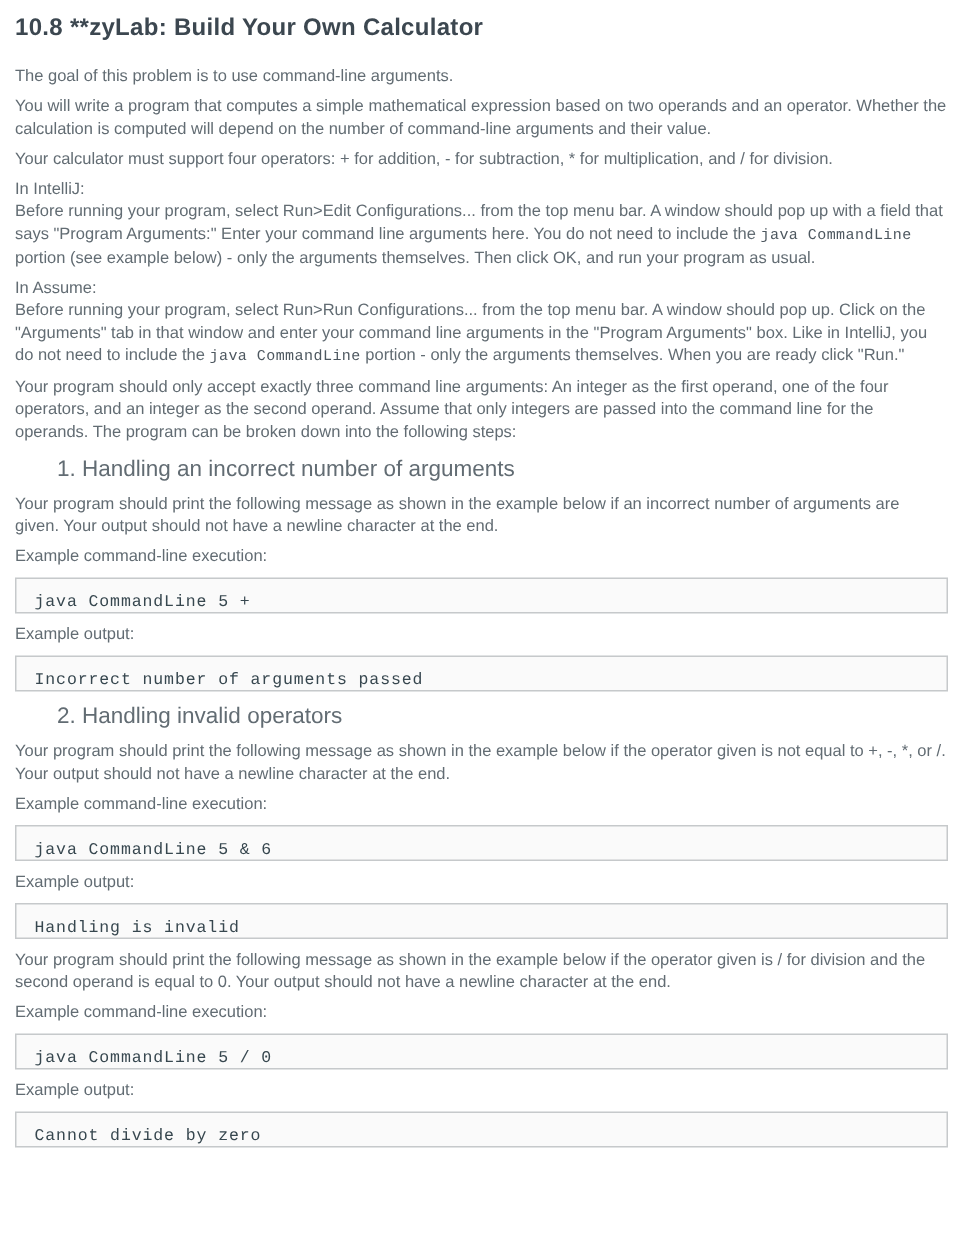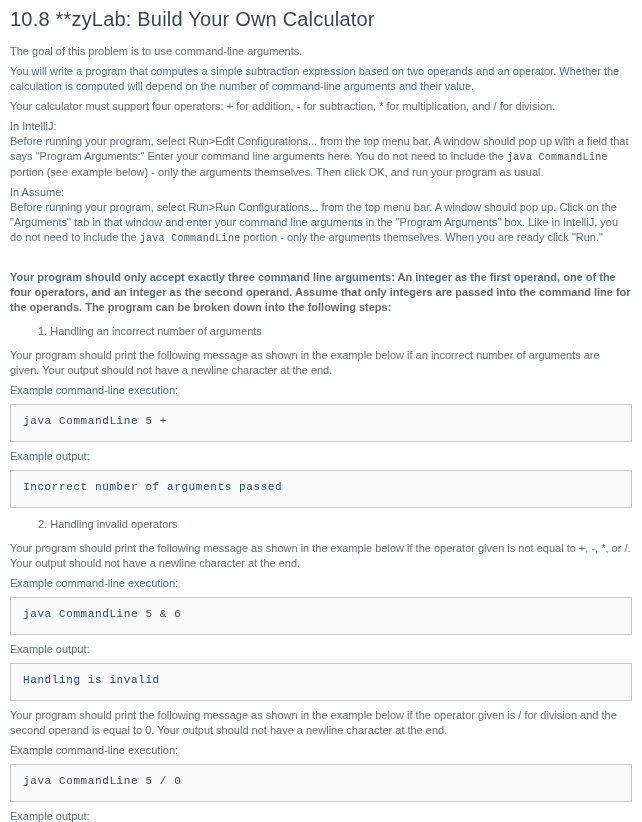--- a/index.html
+++ b/index.html
@@ -13,73 +13,73 @@
     font-family: "Liberation Sans", "DejaVu Sans", sans-serif;
     color: #626c73;
   }
   .page {
     width: 642px;
     min-height: 822px;
     padding: 6px 10px 4px 10px;
     overflow: hidden;
   }
   h1.page-title {
-    font-size: 20px;
-    font-weight: 400;
+    font-size: 16px;
+    font-weight: 700;
     color: #3c4750;
     margin: 0 0 12px 0;
     line-height: 26px;
     letter-spacing: 0.2px;
   }
   p {
     font-size: 11px;
     line-height: 15px;
     margin: 0 0 5px 0;
   }
   p.label { margin: 2px 0 4px 0; }
   .ide-block { margin: 0 0 5px 0; }
-  .requirements-p { margin-top: 24px; font-weight: bold; }
+  .requirements-p { margin-top: 5px; }
   code.inline-code {
     font-family: Liberation Mono, monospace;
     font-size: 10px;
     color: #4d575f;
     letter-spacing: 0.3px;
   }
   .list-item {
-    font-size: 11px;
+    font-size: 15px;
     line-height: 15px;
     margin: 9px 0 9px 0;
     padding-left: 28px;
   }
   .code-block {
     background: #fafafa;
     border: 1px solid #c6c9cb;
     padding: 5px 12px 4px 12px;
     margin: 6px 0 7px 0;
-    height: 38px;
+    height: 24px;
     width: 622px;
   }
   .code-block code {
     font-family: "Liberation Mono", "DejaVu Sans Mono", monospace;
     font-size: 11px;
     color: #37474f;
     letter-spacing: 0.6px;
     white-space: pre;
   }
 </style>
 </head>
 <body>
 
 <div class="page">
 
   <h1 class="page-title">10.8 **zyLab: Build Your Own Calculator</h1>
 
   <p>The goal of this problem is to use command-line arguments.</p>
 
-  <p>You will write a program that computes a simple subtraction expression based on two operands and an operator. Whether the calculation is computed will depend on the number of command-line arguments and their value.</p>
+  <p>You will write a program that computes a simple mathematical expression based on two operands and an operator. Whether the calculation is computed will depend on the number of command-line arguments and their value.</p>
 
   <p>Your calculator must support four operators: + for addition, - for subtraction, * for multiplication, and / for division.</p>
 
 
   <p class="ide-block"><span>In IntelliJ:</span><br>
     <span>Before running your program, select Run&gt;Edit Configurations... from the top menu bar. A window should pop up with a field that says "Program Arguments:" Enter your command line arguments here. You do not need to include the </span><code class="inline-code">java CommandLine</code><span> portion (see example below) - only the arguments themselves. Then click OK, and run your program as usual.</span></p>
 
   <p class="ide-block"><span>In Assume:</span><br>
     <span>Before running your program, select Run&gt;Run Configurations... from the top menu bar. A window should pop up. Click on the "Arguments" tab in that window and enter your command line arguments in the "Program Arguments" box. Like in IntelliJ, you do not need to include the </span><code class="inline-code">java CommandLine</code><span> portion - only the arguments themselves. When you are ready click "Run."</span></p>
 

